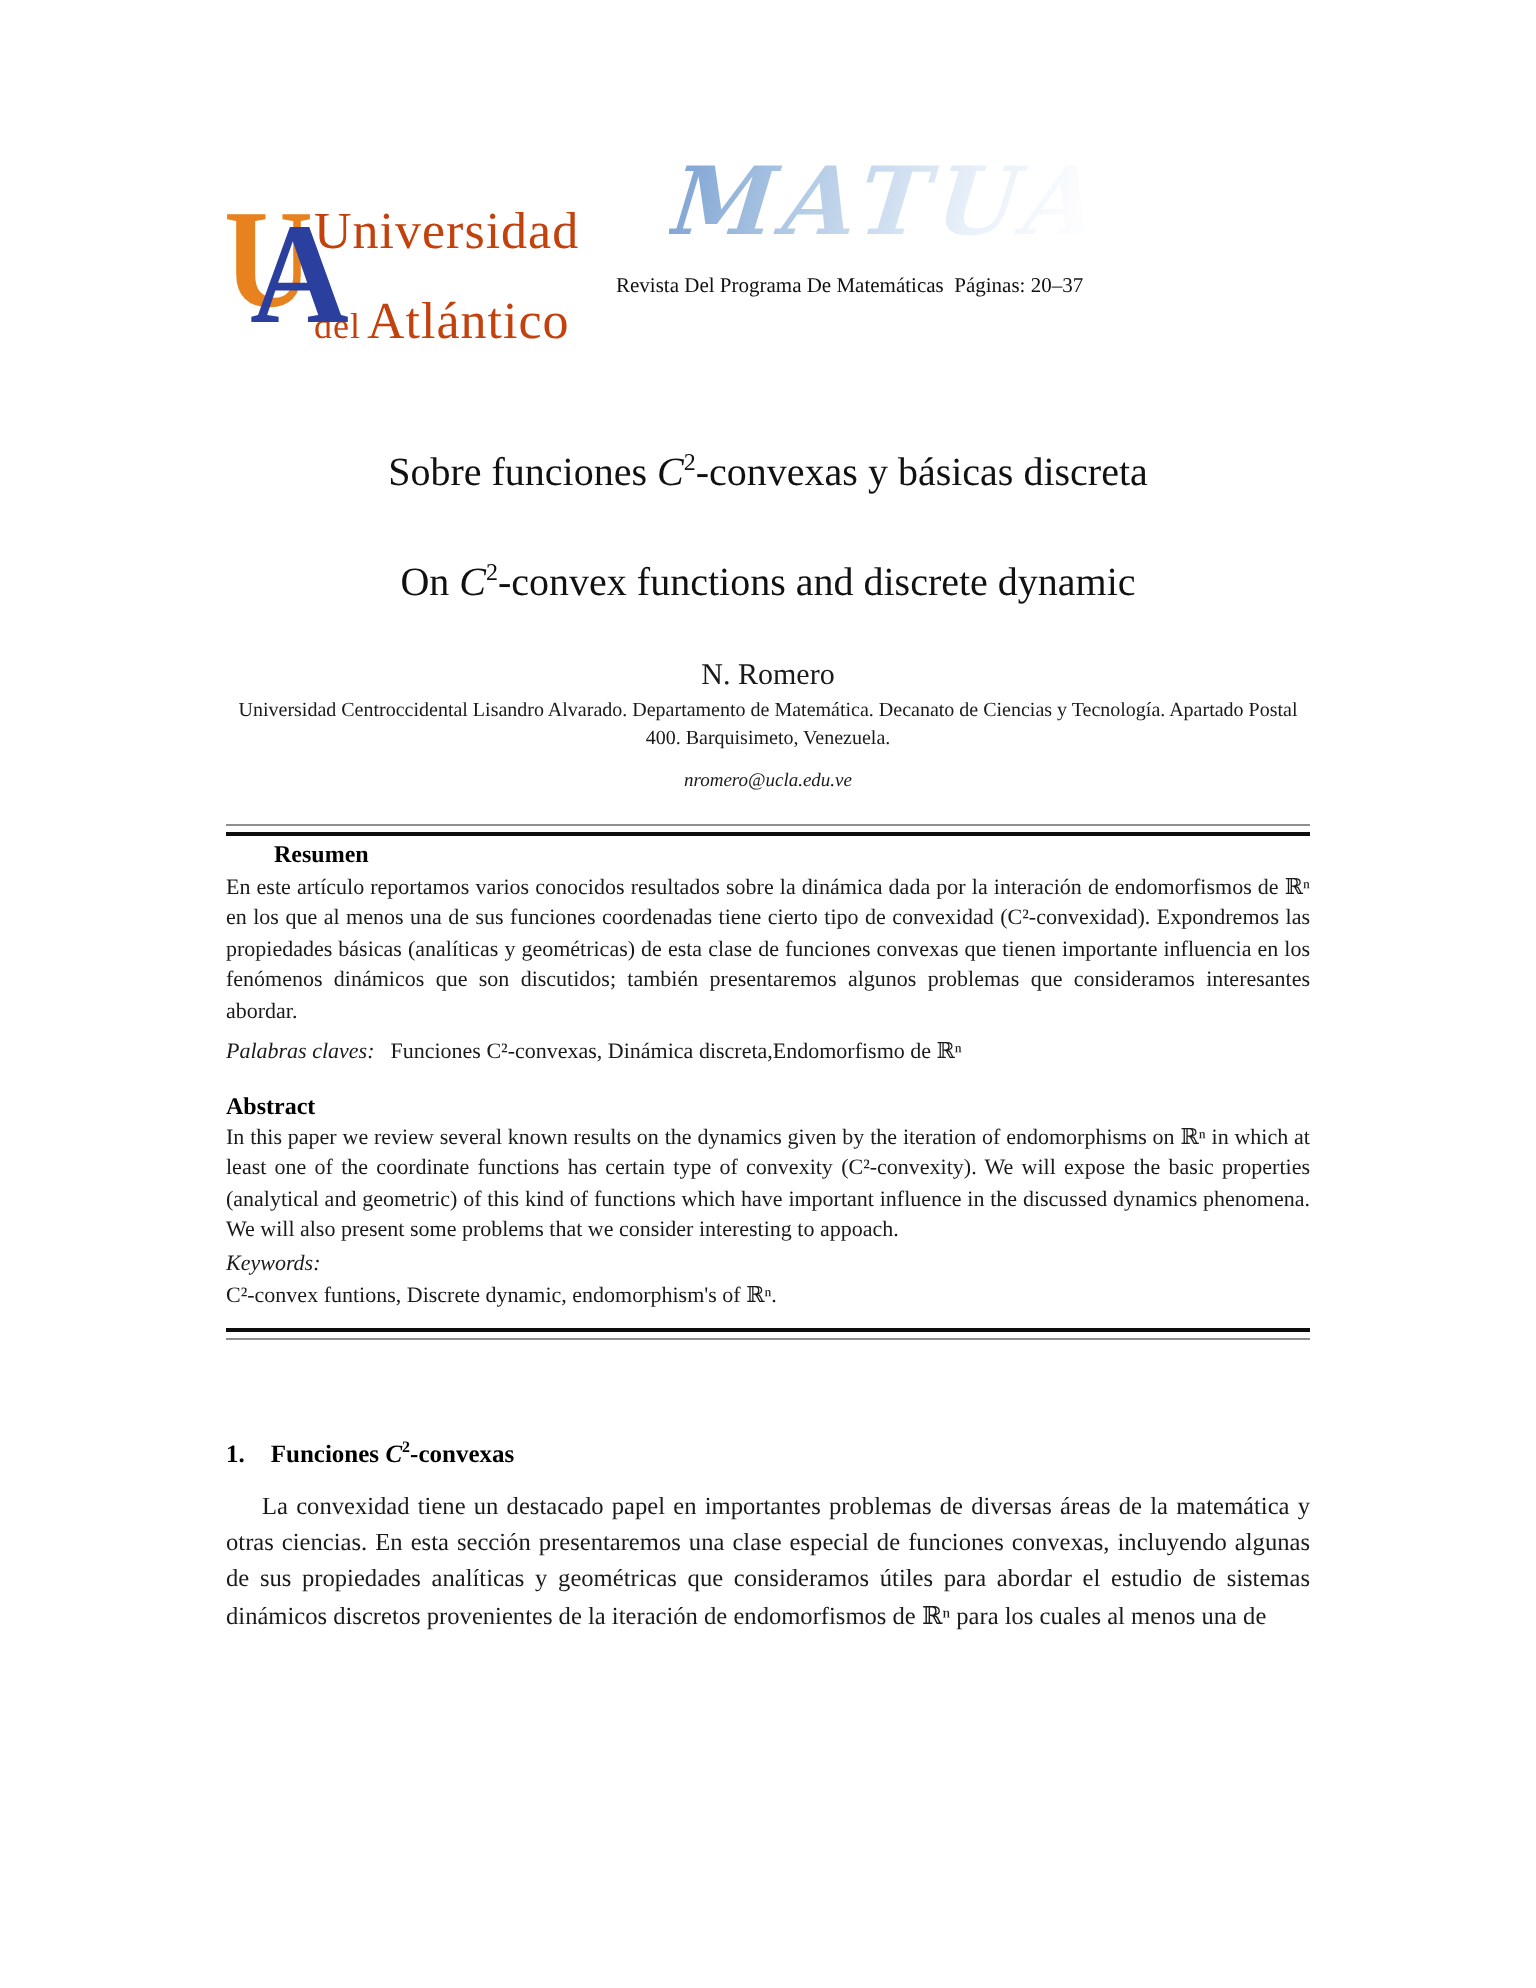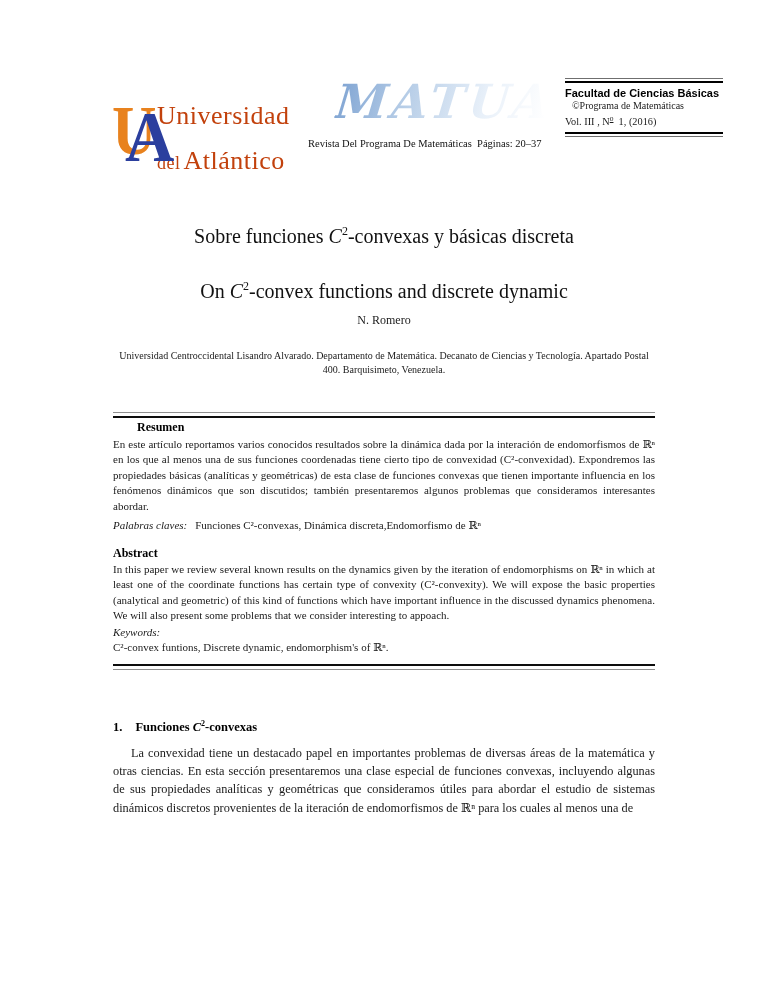--- a/index.html
+++ b/index.html
@@ -41,21 +41,21 @@
   .issue-vol { font-size:10.3px; line-height:13px; white-space:pre; }
   .ord { font-size:7.5px; vertical-align:4px; text-decoration:underline; }
 
   
   .ctr { left:113px; width:542px; text-align:center; }
   .title { font-size:20px; color:#111; }
   .title i { font-family:"Liberation Serif",serif; }
   .title sup { font-size:12px; }
   .title-es { top:224px; }
   .title-en { top:279px; }
-  .author { top:313px; font-size:12px; }
+  .author { top:330px; font-size:15px; }
   .affil { top:349px; font-size:10px; line-height:13.5px; }
   .email { top:386px; font-style:italic; font-size:9.5px; }
 
   
   .rule-top { left:113px; top:412px; width:542px; height:3px;
               border-top:1.4px solid #8f8f8f; border-bottom:2.6px solid #0d0d0d; }
   .rule-bottom { left:113px; top:664px; width:542px; height:3px;
                  border-top:2.6px solid #0d0d0d; border-bottom:1.4px solid #8f8f8f; }
 
   
@@ -90,36 +90,30 @@
     <span class="logo-a">A</span>
   </div>
   <div class="abs logo-name">
     <div class="l1">Universidad</div>
     <div class="l2"><span class="small">del</span><span>Atlántico</span></div>
   </div>
 
   <div class="abs watermark">MATUA</div>
   <div class="abs revista-line">Revista Del Programa De Matemáticas  Páginas: 20–37</div>
 
-  <div class="abs issue-box">
-    <div class="issue-rule-top"></div>
-    <div class="issue-faculty">Facultad de Ciencias Básicas</div>
-    <div class="issue-program">©Programa de Matemáticas</div>
-    <div class="issue-vol"><span>Vol. III , N</span><span class="ord">o</span><span>  1, (2016)</span></div>
-    <div class="issue-rule-bot"></div>
-  </div>
 
   <div class="abs ctr title title-es"><span>Sobre funciones </span><i>C</i><sup>2</sup><span>-convexas y básicas discreta</span></div>
   <div class="abs ctr title title-en"><span>On </span><i>C</i><sup>2</sup><span>-convex functions and discrete dynamic</span></div>
 
   <div class="abs ctr author">N. Romero</div>
   <div class="abs ctr affil">
     <div>Universidad Centroccidental Lisandro Alvarado. Departamento de Matemática. Decanato de Ciencias y Tecnología. Apartado Postal</div>
     <div>400. Barquisimeto, Venezuela.</div>
   </div>
+  <div class="abs ctr email">nromero@ucla.edu.ve</div>
 
   <div class="abs rule-top"></div>
 
   <div class="abs blk hd resumen-hd">Resumen</div>
   <div class="abs blk small-body resumen-body">En este artículo reportamos varios conocidos resultados sobre la dinámica dada por la interación de endomorfismos de ℝⁿ en los que al menos una de sus funciones coordenadas tiene cierto tipo de convexidad (C²-convexidad). Expondremos las propiedades básicas (analíticas y geométricas) de esta clase de funciones convexas que tienen importante influencia en los fenómenos dinámicos que son discutidos; también presentaremos algunos problemas que consideramos interesantes abordar.</div>
   <div class="abs blk palabras"><span class="lbl-italic kv-gap">Palabras claves:</span><span>Funciones C²-convexas, Dinámica discreta,Endomorfismo de ℝⁿ</span></div>
 
   <div class="abs blk hd abstract-hd">Abstract</div>
   <div class="abs blk small-body abstract-body">In this paper we review several known results on the dynamics given by the iteration of endomorphisms on ℝⁿ in which at least one of the coordinate functions has certain type of convexity (C²-convexity). We will expose the basic properties (analytical and geometric) of this kind of functions which have important influence in the discussed dynamics phenomena. We will also present some problems that we consider interesting to appoach.</div>
   <div class="abs blk kw-label">Keywords:</div>

